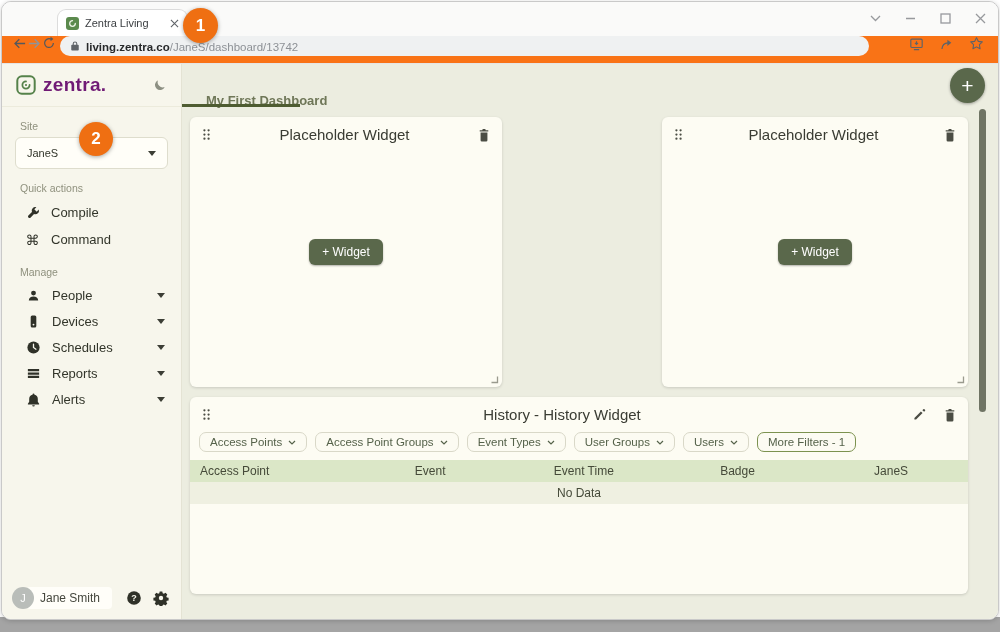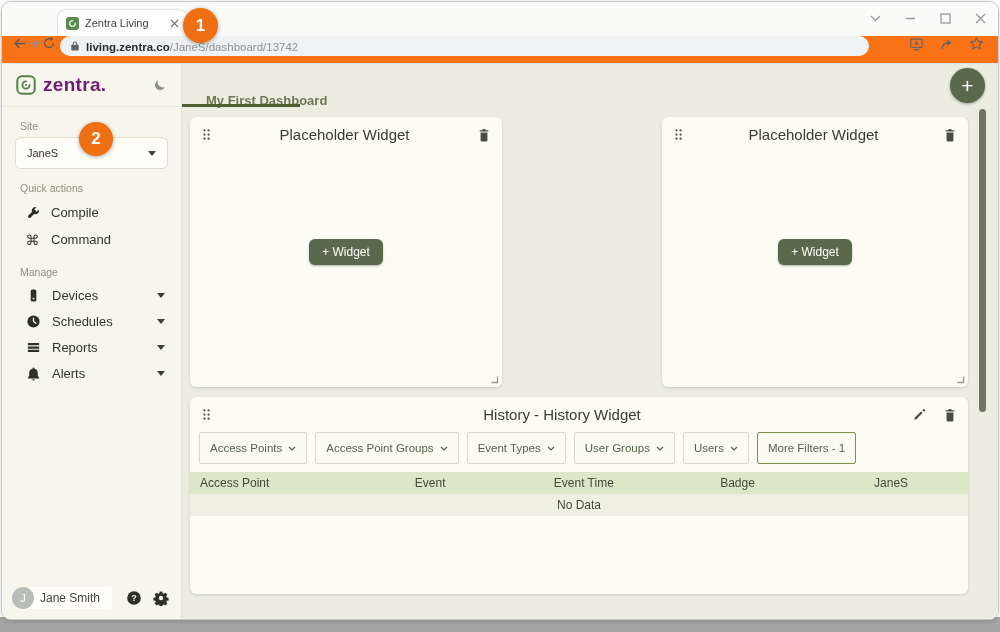--- a/index.html
+++ b/index.html
@@ -47,21 +47,21 @@
   .card.w2{left:480px;top:53px;width:306px;height:270px;display:flex;flex-direction:column;}
   .card-head{display:flex;align-items:center;padding:9px 12px 4px;gap:8px;}
   .card-title{flex:1;text-align:center;font-size:15px;color:#3a3c33;font-weight:500;}
   .gray-ic{display:flex;color:#4b4d44;}
   .card-body{flex:1;display:flex;align-items:center;justify-content:center;padding-bottom:30px;}
   .widget-btn{background:#5a684b;color:#fff;border:none;border-radius:6px;font-size:12px;padding:6px 13px;box-shadow:0 1px 2px rgba(0,0,0,.3);display:inline-flex;gap:7px;align-items:center;font-family:inherit;}
   .resize-grip{position:absolute;right:3px;bottom:3px;display:flex;color:#9a9a8e;}
   .card.history{left:8px;top:333px;width:778px;height:197px;display:flex;flex-direction:column;}
   .hist-icons{display:flex;gap:18px;align-items:center;color:#4b4d44;}
   .chips{display:flex;gap:8px;padding:5px 9px 8px;align-items:center;}
-  .chip{display:inline-flex;align-items:center;gap:6px;background:#fcfbf2;border:1px solid #d9d8c8;border-radius:2px;padding:9px 10px;font-size:11.5px;color:#55624a;white-space:nowrap;}
+  .chip{display:inline-flex;align-items:center;gap:6px;background:#fcfbf2;border:1px solid #d9d8c8;border-radius:7px;padding:3px 10px;font-size:11.5px;color:#55624a;white-space:nowrap;}
   .chip.green{border-color:#7c924f;}
   .thead{display:grid;grid-template-columns:21% 19.75% 19.75% 19.75% 19.75%;background:#dbe7c7;height:22px;align-items:center;font-size:12px;color:#454a39;}
   .thead div{text-align:center;}
   .thead div:first-child{text-align:left;padding-left:10px;}
   .nodata{height:22px;background:#eff0e1;display:flex;align-items:center;justify-content:center;font-size:12px;color:#454a39;}
   .tbody-empty{flex:1;}
   
   .annot{position:absolute;border-radius:50%;background:#ef6f12;color:#fff;font-weight:700;font-size:17px;display:flex;align-items:center;justify-content:center;box-shadow:0 1px 4px rgba(0,0,0,.35);z-index:50;}
   #annot-1{left:183px;top:8px;width:35px;height:35px;}
   #annot-2{left:79px;top:122px;width:34px;height:34px;}
@@ -195,20 +195,29 @@
         <div class="action-row">
           <span class="ic cmd-glyph">⌘</span>
           <span>Command</span>
         </div>
 
         <div class="side-label">Manage</div>
 
         <div class="nav-item">
           <span class="ic">
               <svg width="15" height="15" viewBox="0 0 16 16">
+                <path d="M8 2.8a2.6 2.6 0 1 1 0 5.2 2.6 2.6 0 0 1 0-5.2zM3 13.4c0-2.9 2.2-4.4 5-4.4s5 1.5 5 4.4z" fill="currentColor"></path>
+              </svg>
+            </span>
+          <span>People</span>
+          <span class="caret"></span>
+        </div>
+        <div class="nav-item">
+          <span class="ic">
+              <svg width="15" height="15" viewBox="0 0 16 16">
                 <rect x="5" y="1.5" width="6" height="13" rx="1.6" fill="currentColor"></rect>
                 <circle cx="8" cy="11.3" r="1" fill="#f7f6ec"></circle>
               </svg>
             </span>
           <span>Devices</span>
           <span class="caret"></span>
         </div>
         <div class="nav-item">
           <span class="ic">
               <svg width="15" height="15" viewBox="0 0 16 16">

